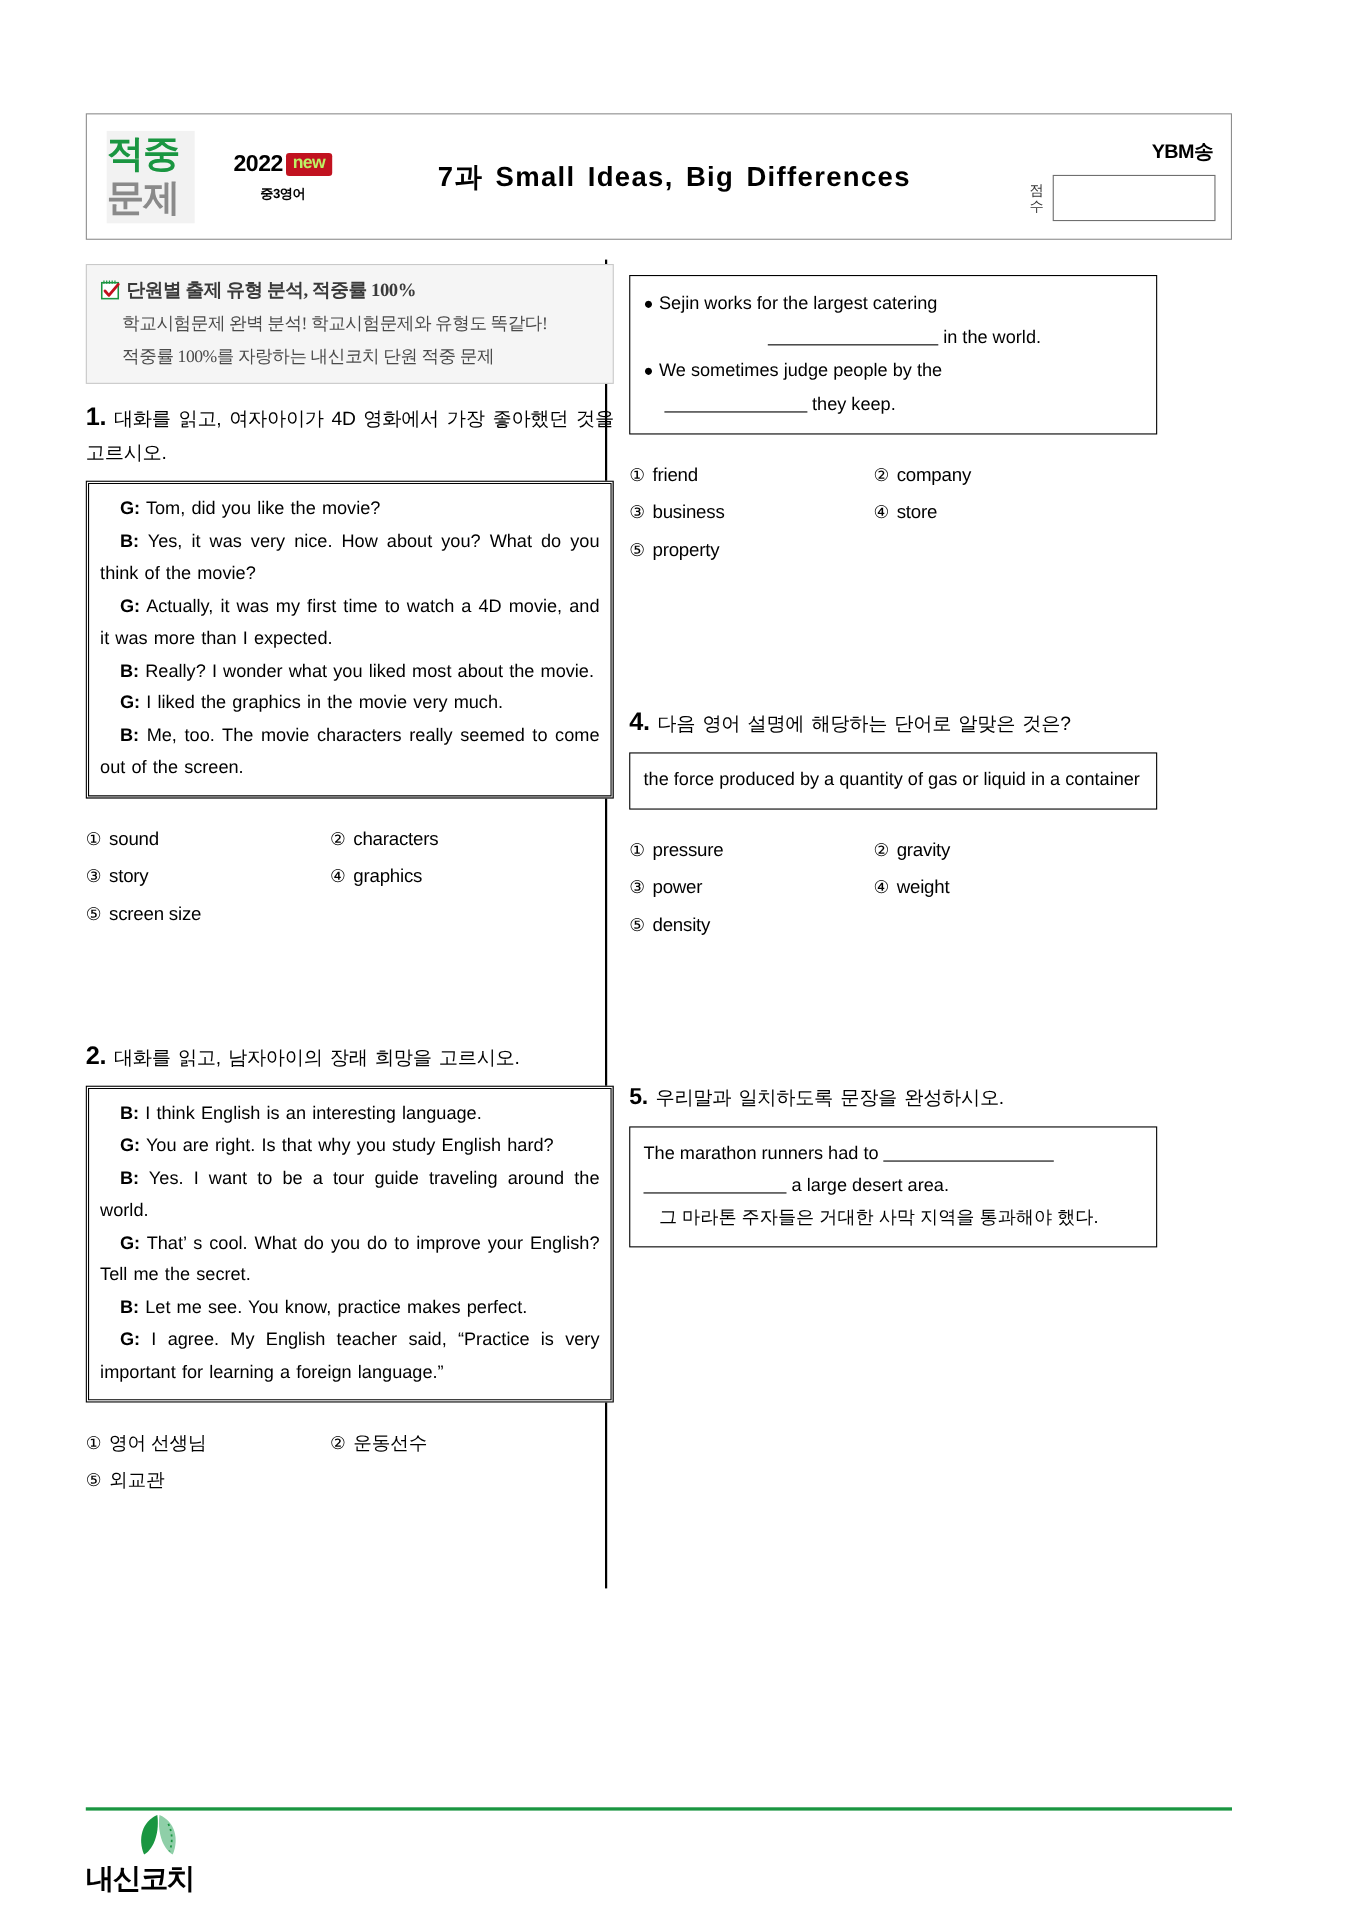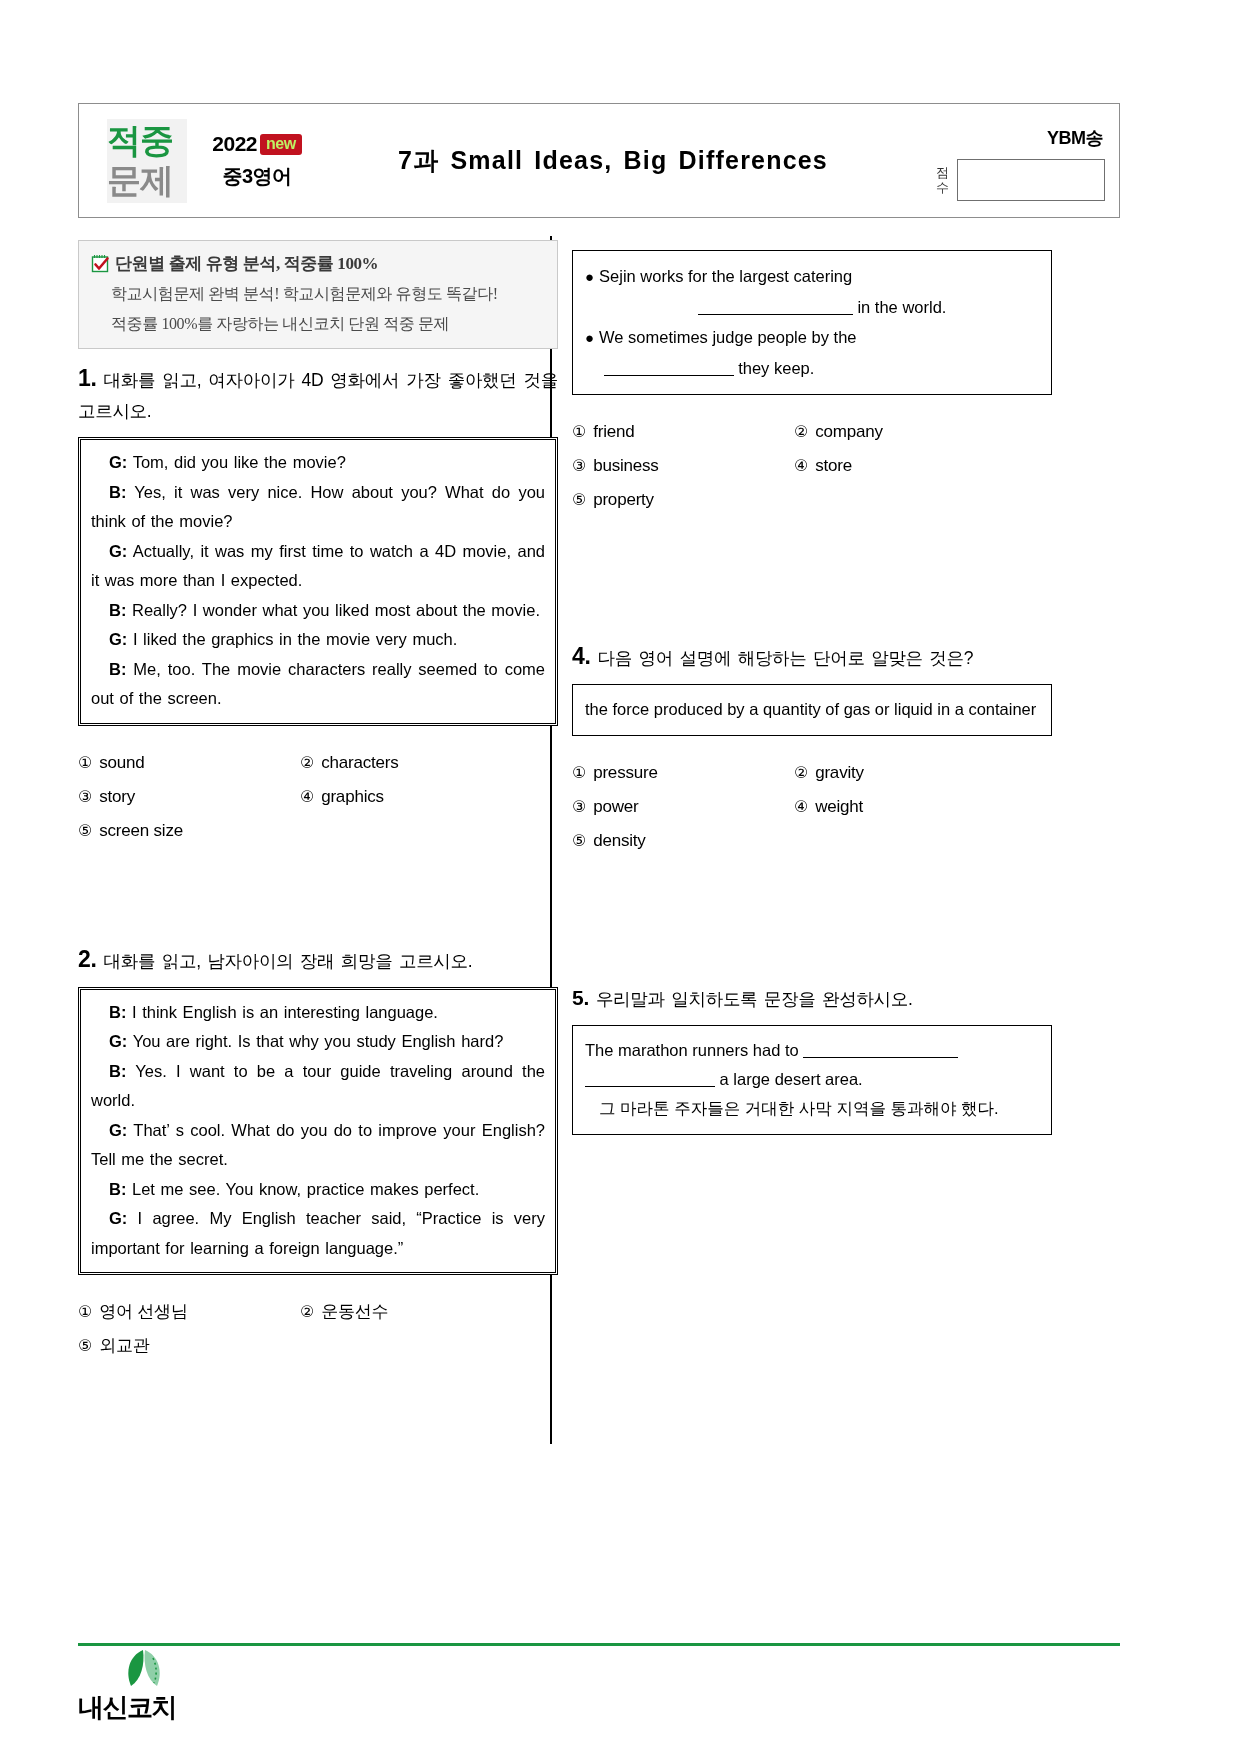--- a/index.html
+++ b/index.html
@@ -14,42 +14,42 @@
   .page { position:absolute; left:0; top:0; width:1240px; height:1752px; }
 
   
   .header {
     position:absolute; left:78px; top:103px; width:1042px; height:115px;
     border:1px solid #8d8d8d; background:#fff;
     display:flex; align-items:center;
   }
   .logo-block {
     width:118px; height:100%;
-    display:flex; align-items:center; justify-content:center;
+    display:flex; align-items:center; justify-content:flex-start;
     padding-left:18px;
   }
   .logo-img { width:80px; height:84px; position:relative; background:#f2f2f2; }
   .logo-l1 {
     position:absolute; left:0; top:0; width:80px; height:43px;
     font-family:"DejaVu Sans", sans-serif; font-weight:bold; font-size:34px;
     color:#1a9641; line-height:43px; letter-spacing:-1px;
   }
   .logo-l2 {
     position:absolute; left:0; top:40px; width:80px; height:43px;
     font-family:"DejaVu Sans", sans-serif; font-weight:bold; font-size:34px;
     color:#8a8a8a; line-height:43px; letter-spacing:-1px;
   }
   .year-block { width:120px; text-align:center; }
   .year-row { font-size:21px; font-weight:bold; letter-spacing:-0.5px; white-space:nowrap;}
   .new-badge {
     display:inline-block; background:#c1121f; color:#bef264; font-size:16px;
     font-weight:bold; padding:1px 6px 2px 6px; border-radius:3px;
     vertical-align:2px; margin-left:3px;
   }
-  .grade-row { font-size:20px; font-weight:bold; margin-top:7px; letter-spacing:-0.5px;}
+  .grade-row { font-size:12px; font-weight:bold; margin-top:7px; letter-spacing:-0.5px;}
   .title-block {
     flex:1; text-align:center; font-size:25px; font-weight:bold;
     letter-spacing:1.2px; word-spacing:3px; padding-left:20px;
   }
   .right-block { width:230px; height:100%; position:relative; padding-right:14px; }
   .publisher {
     position:absolute; right:16px; top:22px;
     font-size:18px; font-weight:bold; letter-spacing:-0.5px;
   }
   .score-wrap {

